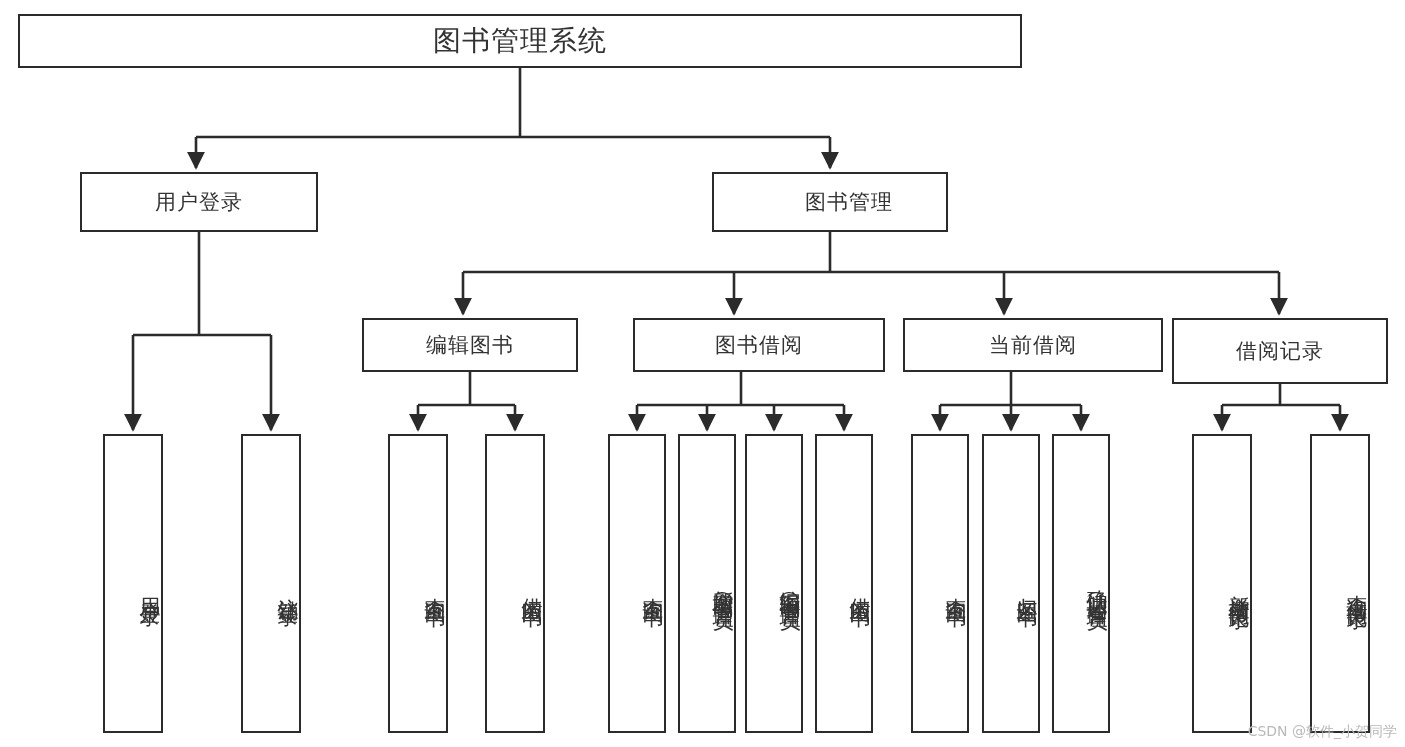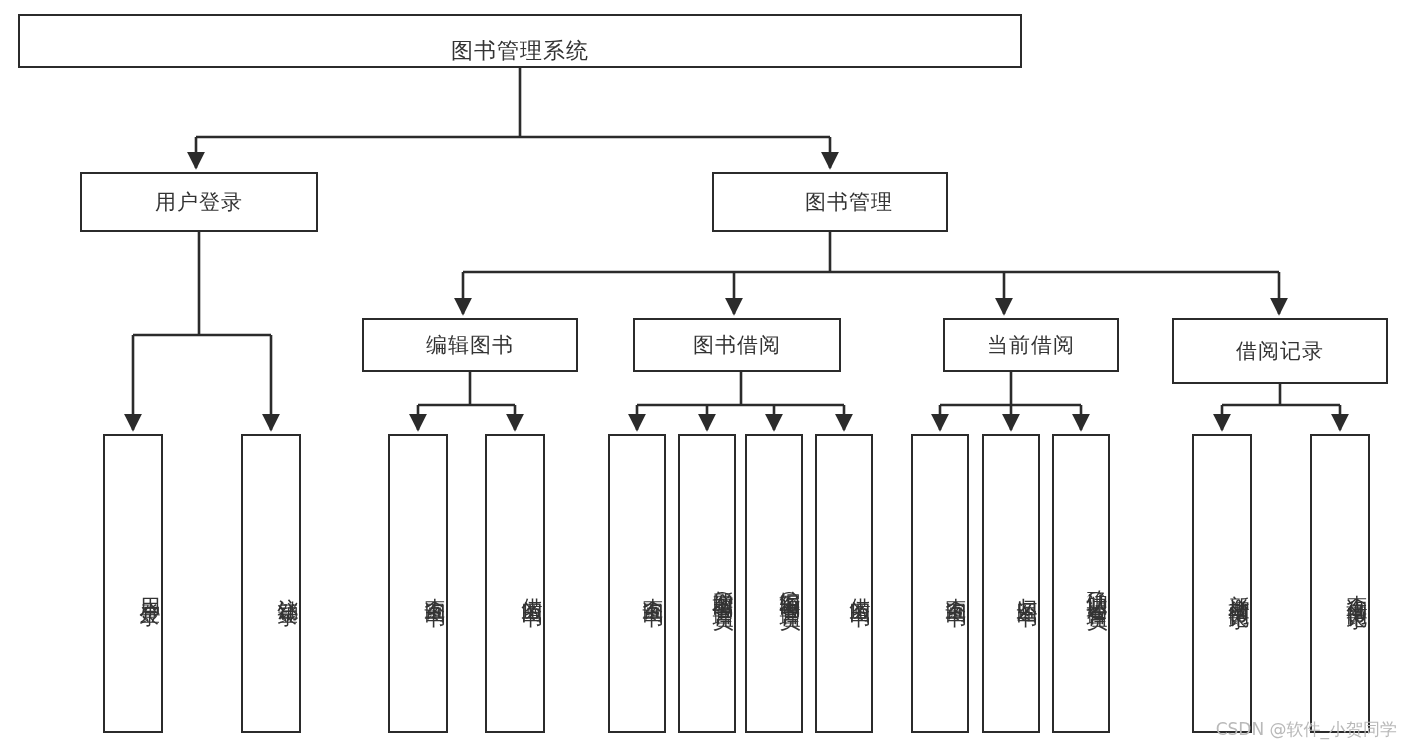--- a/index.html
+++ b/index.html
@@ -36,22 +36,21 @@
     justify-content: center;
     color: #333333;
     z-index: 2;
   }
   .node-h {
     font-size: 21px;
     letter-spacing: 1px;
     white-space: nowrap;
   }
   .node-root {
-    font-size: 22px;
-    align-items: flex-end;
+    font-size: 28px;
   }
   .node-v {
     writing-mode: vertical-rl;
     text-orientation: upright;
     font-size: 21px;
     letter-spacing: 3px;
     line-height: 1.05;
     align-items: flex-start;
     justify-content: center;
     padding-top: 6px;
@@ -59,21 +58,21 @@
   }
   .node-v .vtext {
     writing-mode: vertical-rl;
     text-orientation: upright;
     display: block;
   }
   .watermark {
     position: absolute;
     right: 8px;
     bottom: 6px;
-    font-size: 17px;
+    font-size: 14px;
     color: #b9b9b9;
     white-space: nowrap;
     z-index: 5;
     font-family: "DejaVu Sans", sans-serif;
   }
 </style>
 </head>
 <body>
 
 <div id="canvas">
@@ -127,24 +126,24 @@
       </div>
       <div class="node node-h" style="left: 80px; top: 172px; width: 238px; height: 60px;">
         <span>用户登录</span>
       </div>
       <div class="node node-h" style="left: 712px; top: 172px; width: 236px; height: 60px; padding-left: 38px;">
         <span>图书管理</span>
       </div>
       <div class="node node-h" style="left: 362px; top: 318px; width: 216px; height: 54px;">
         <span>编辑图书</span>
       </div>
-      <div class="node node-h" style="left: 633px; top: 318px; width: 208px; height: 54px;">
+      <div class="node node-h" style="left: 633px; top: 318px; width: 252px; height: 54px;">
         <span>图书借阅</span>
       </div>
-      <div class="node node-h" style="left: 903px; top: 318px; width: 176px; height: 54px; margin-left: 40px;">
+      <div class="node node-h" style="left: 903px; top: 318px; width: 260px; height: 54px;">
         <span>当前借阅</span>
       </div>
       <div class="node node-h" style="left: 1172px; top: 318px; width: 216px; height: 66px;">
         <span>借阅记录</span>
       </div>
       <div class="node node-v" style="left: 103px; top: 434px; width: 60px; height: 299px;">
         <span class="vtext">用户登录</span>
       </div>
       <div class="node node-v" style="left: 241px; top: 434px; width: 60px; height: 299px;">
         <span class="vtext">注销登录</span>

